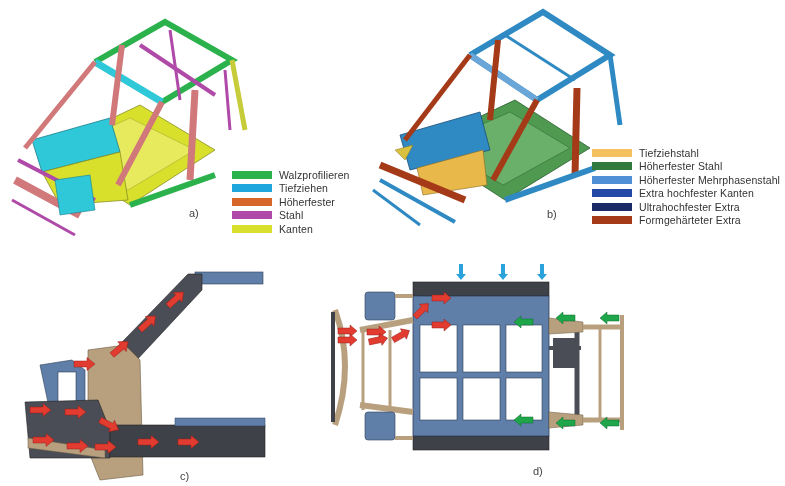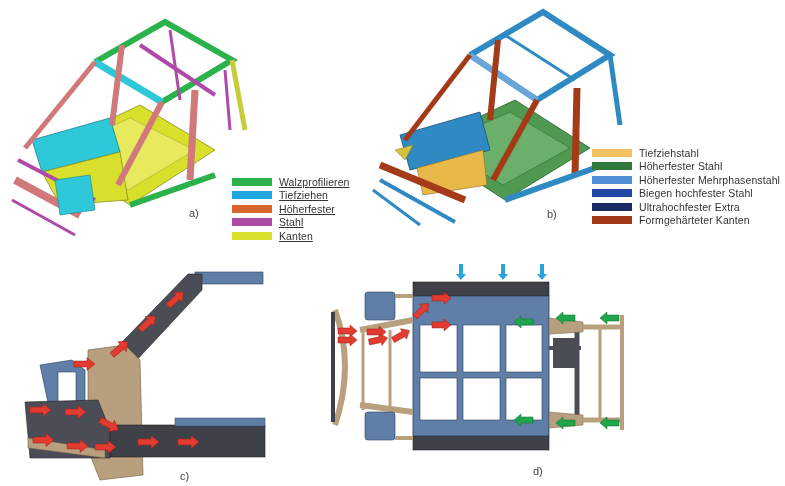--- a/index.html
+++ b/index.html
@@ -44,21 +44,21 @@
 
     <line x1="130" y1="205" x2="215" y2="175" stroke="#2bb24c" stroke-width="6"></line>
 
     <line x1="18" y1="160" x2="95" y2="200" stroke="#b04aa8" stroke-width="4"></line>
     <line x1="15" y1="180" x2="80" y2="215" stroke="#d0787a" stroke-width="8"></line>
     <line x1="12" y1="200" x2="75" y2="235" stroke="#b04aa8" stroke-width="3"></line>
 
     <polygon points="55,180 90,175 95,210 60,215" fill="#2ec8d8" stroke="#1a7f8c" stroke-width="0.6"></polygon>
   </svg>
   <span class="label" style="left:189px;top:207px;">a)</span>
-  <div class="legend" style="left:232px;top:175px;text-decoration:underline;">
+  <div class="legend" style="left:232px;top:168px;">
     <div class="legend-row">
       <span class="swatch" style="background:#2bb24c"></span>
       <span class="legend-text">Walzprofilieren</span>
     </div>
     <div class="legend-row">
       <span class="swatch" style="background:#1fa6dc"></span>
       <span class="legend-text">Tiefziehen</span>
     </div>
     <div class="legend-row">
       <span class="swatch" style="background:#d6662a"></span>
@@ -111,29 +111,29 @@
     <div class="legend-row">
       <span class="swatch" style="background:#2f7a3c"></span>
       <span class="legend-text">Höherfester Stahl</span>
     </div>
     <div class="legend-row">
       <span class="swatch" style="background:#4f8fd6"></span>
       <span class="legend-text">Höherfester Mehrphasenstahl</span>
     </div>
     <div class="legend-row">
       <span class="swatch" style="background:#2448a6"></span>
-      <span class="legend-text">Biegen hochfester Stahl</span>
+      <span class="legend-text">Extra hochfester Kanten</span>
     </div>
     <div class="legend-row">
       <span class="swatch" style="background:#1a2a66"></span>
       <span class="legend-text">Ultrahochfester Extra</span>
     </div>
     <div class="legend-row">
       <span class="swatch" style="background:#a53a18"></span>
-      <span class="legend-text">Formgehärteter Kanten</span>
+      <span class="legend-text">Formgehärteter Extra</span>
     </div>
   </div>
 </div>
 
 <div class="panel" style="left:0;top:260px;width:280px;height:226px;">
   <svg width="280" height="226" viewBox="0 0 280 226">
     <defs>
       <g id="arrR">
         <polygon points="0,-3 13,-3 13,-6.5 21,0 13,6.5 13,3 0,3" fill="#e23b30" stroke="#9a1f18" stroke-width="0.5"></polygon>
       </g>

